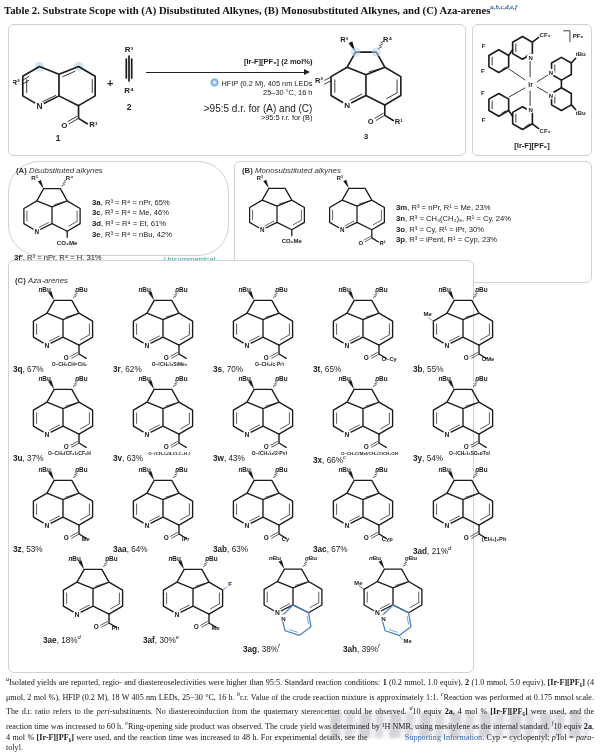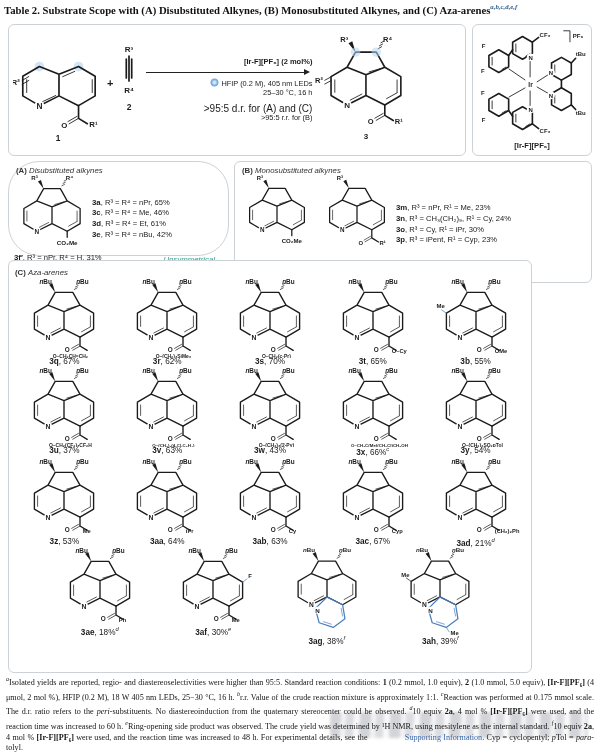--- a/index.html
+++ b/index.html
@@ -6,31 +6,31 @@
   .page{position:relative;width:600px;height:754px;background:#fff;overflow:hidden;
         font-family:"Liberation Sans",sans-serif;color:#1b1b1b;}
   .title{position:absolute;left:4px;top:3px;width:594px;white-space:nowrap;
          font-family:"Liberation Serif",serif;font-weight:bold;font-size:10.7px;color:#111;}
   .title sup{font-size:6.8px;font-style:italic;color:#2e5f8a;}
   .box{position:absolute;background:#fff;border:1px solid #cdd2d6;border-radius:6px;box-sizing:border-box;}
   .scheme-box{left:8px;top:24px;width:458px;height:132px;display:flex;align-items:center;padding:2px 4px;gap:3px;}
   .catalyst-box{left:472px;top:24px;width:120px;height:132px;padding:2px 1px;text-align:center;}
   .boxA{left:8px;top:161px;width:221px;height:95px;padding:3px 5px;border-radius:31px;}
   .boxB{left:234px;top:161px;width:358px;height:122px;padding:3px 5px;}
-  .boxC{left:8px;top:260px;width:524px;height:413px;padding:6px 4px;}
+  .boxC{left:8px;top:260px;width:466px;height:413px;padding:14px 4px;}
   .sec-head{font-size:7.8px;color:#333;margin:1px 0 0 2px;}
   .sec-head b{font-style:normal;}
   .sec-head i{font-style:italic;}
   .bond{fill:none;stroke:#1b1b1b;stroke-width:1.7;stroke-linejoin:round;stroke-linecap:round;}
   .inner{fill:none;stroke:#1b1b1b;stroke-width:0.9;}
   .bluestroke{stroke:#4a7fc1;}
   svg text{font-family:"Liberation Sans",sans-serif;fill:#1b1b1b;}
   .grid5{display:grid;grid-template-columns:repeat(5,1fr);margin-top:1px;}
   .grid4{display:flex;justify-content:space-around;padding:0 30px;}
-  .tile{text-align:center;}
+  .tile{text-align:left;}
   .tile svg{display:block;margin:0 auto;height:80px;width:100px;}
   .tile svg.fused{height:89px;}
   .cap{font-size:8.2px;margin-top:-1px;}
   .cap sup{font-size:5.8px;font-style:italic;}
   .entry{font-size:7.6px;line-height:10.6px;white-space:nowrap;}
   .entry b{font-size:7.8px;}
   .ab-flex{display:flex;align-items:center;gap:2px;}
   .teal-note{color:#2fa098;font-style:italic;font-size:7.8px;text-align:center;line-height:10px;}
   .teal-note sup{font-size:5.5px;}
   .cond{width:168px;text-align:right;font-size:7.4px;line-height:9.5px;}

